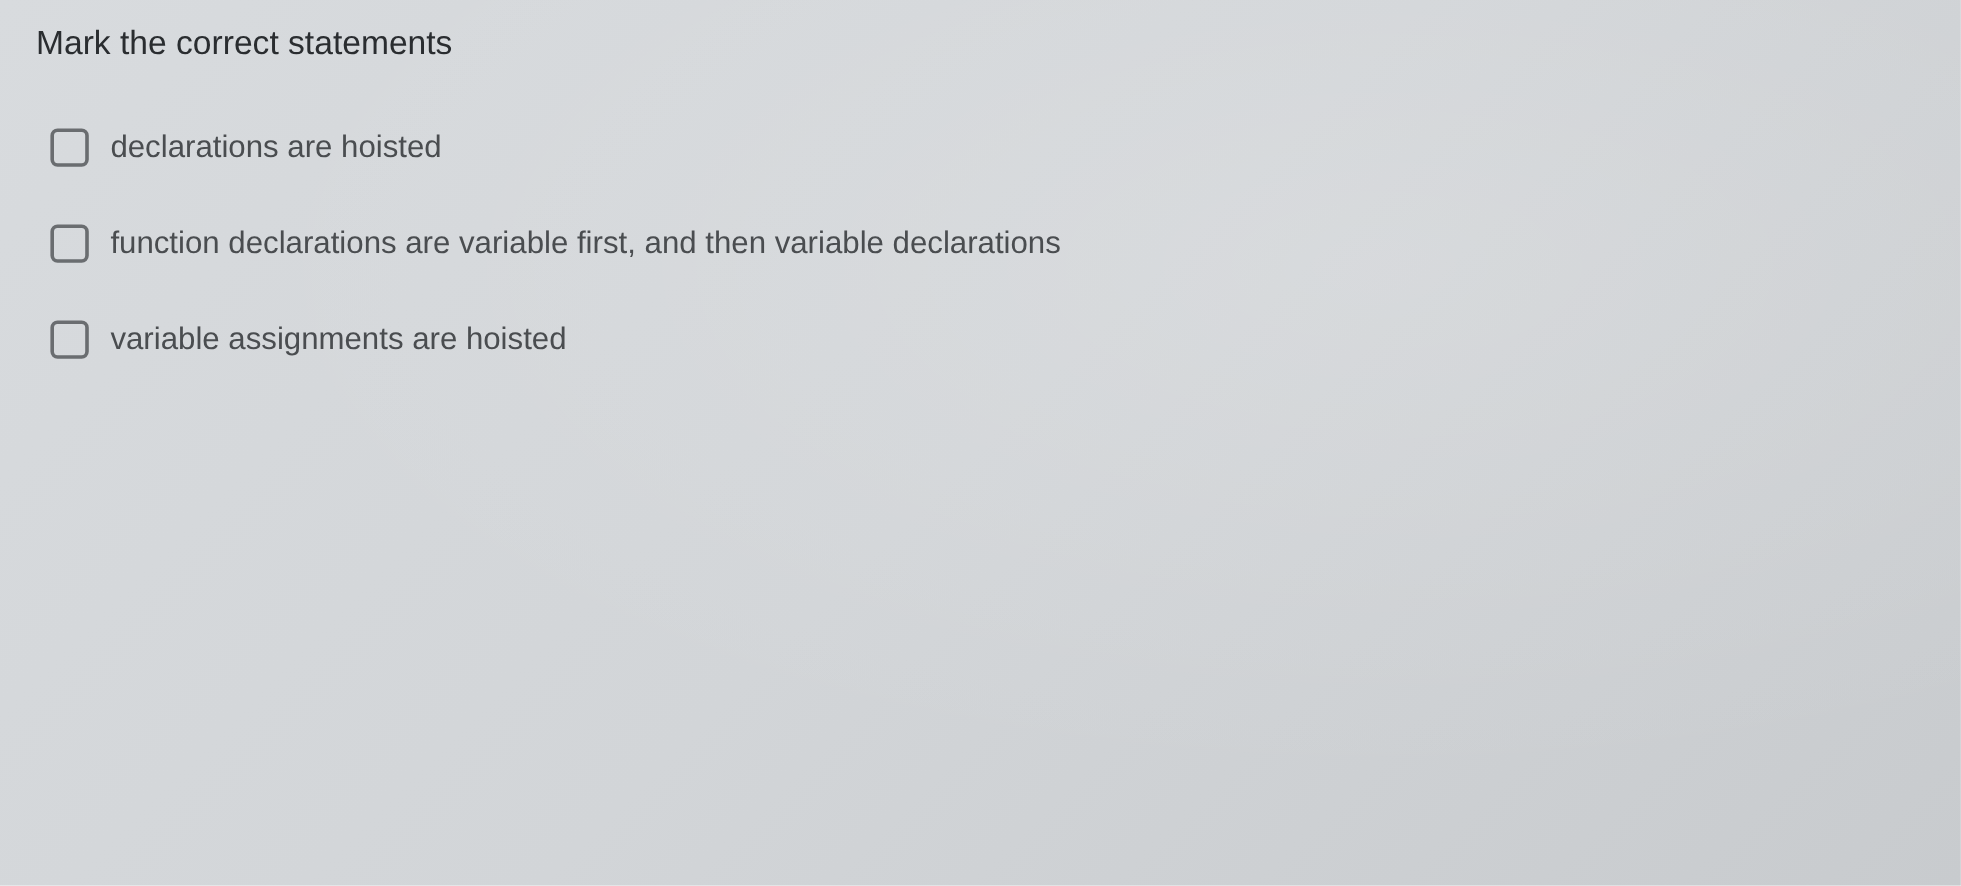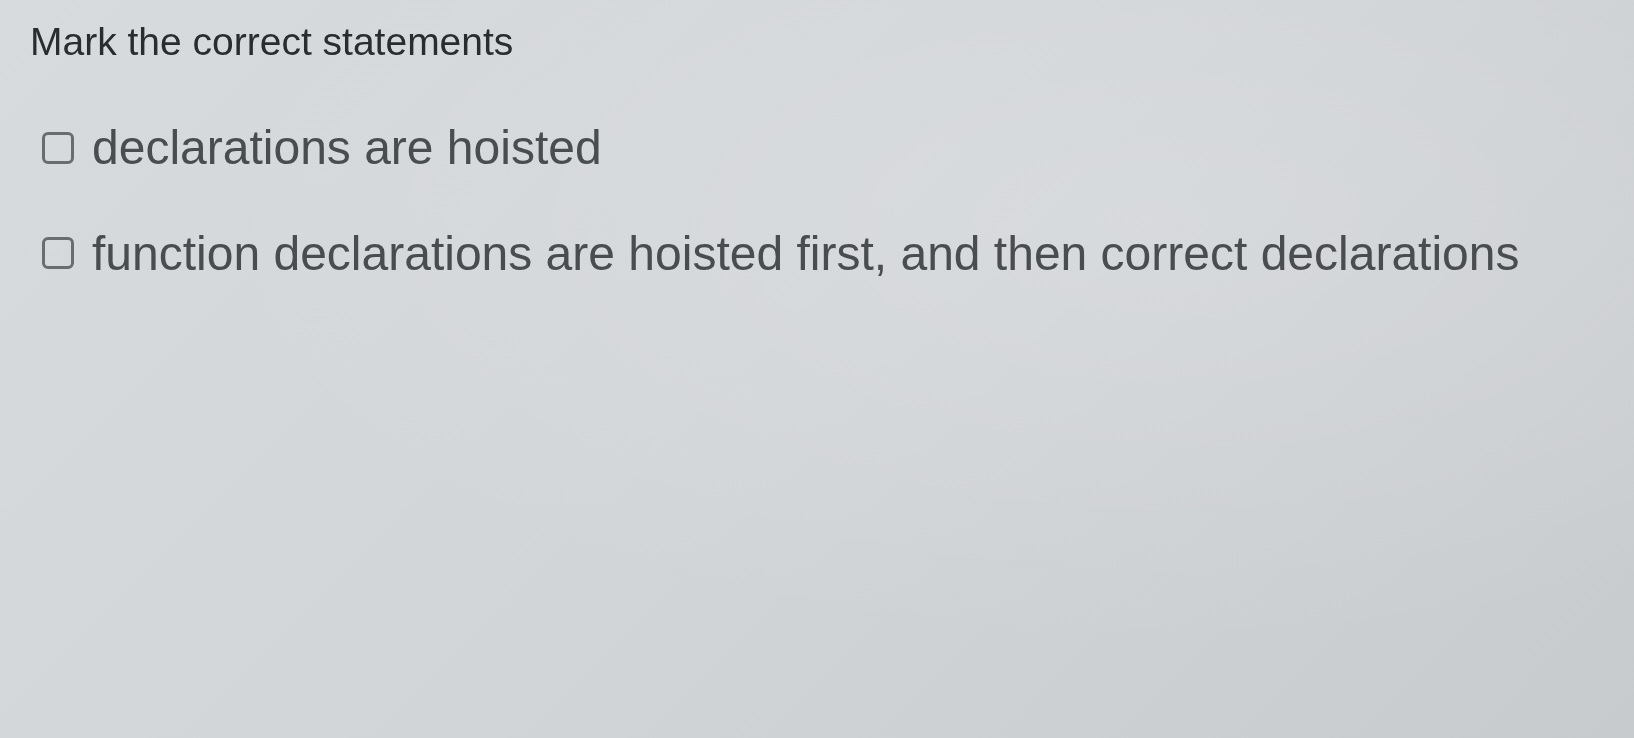--- a/index.html
+++ b/index.html
@@ -24,21 +24,21 @@
       position: absolute;
       top: 0;
       left: 0;
       right: 0;
       bottom: 0;
       background: radial-gradient(ellipse at 70% 30%, rgba(255,255,255,0.15) 0%, transparent 60%);
       pointer-events: none;
     }
     
     .question-prompt {
-      font-size: 39px;
+      font-size: 28px;
       color: #2a2d30;
       margin-bottom: 55px;
       font-weight: 400;
       position: relative;
       z-index: 1;
     }
     
     .options-container {
       display: flex;
       flex-direction: column;
@@ -58,38 +58,42 @@
       width: 32px;
       height: 32px;
       border: 3px solid #6a6d70;
       border-radius: 6px;
       background: transparent;
       cursor: pointer;
       flex-shrink: 0;
     }
     
     .option-label {
-      font-size: 48px;
+      font-size: 26px;
       color: #4a4d50;
       font-weight: 400;
       line-height: 1.2;
     }
   </style>
 </head>
 <body>
 
 <div class="question-prompt">Mark the correct statements</div>
 
 <div class="options-container">
 
   <div class="option-row">
     <div class="checkbox"></div>
     <div class="option-label">declarations are hoisted</div>
   </div>
 
 
   <div class="option-row">
     <div class="checkbox"></div>
-    <div class="option-label">function declarations are hoisted first, and then correct declarations</div>
+    <div class="option-label">function declarations are variable first, and then variable declarations</div>
   </div>
 
+  <div class="option-row">
+    <div class="checkbox"></div>
+    <div class="option-label">variable assignments are hoisted</div>
+  </div>
 
 </div>
 
 </body></html>

